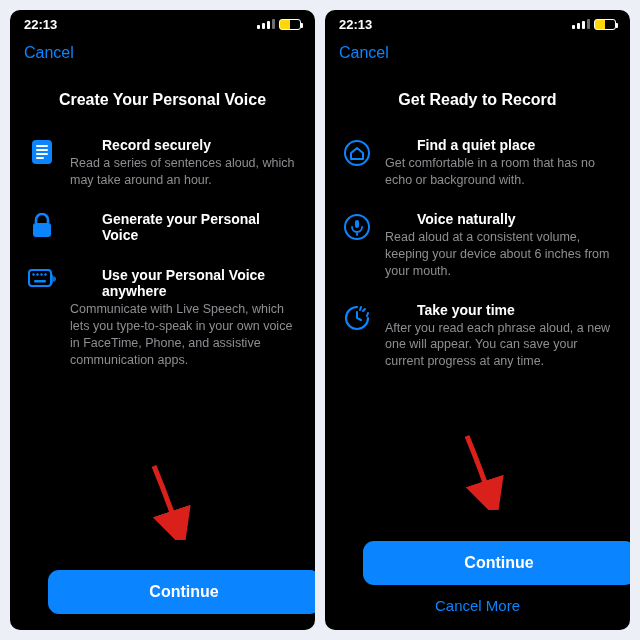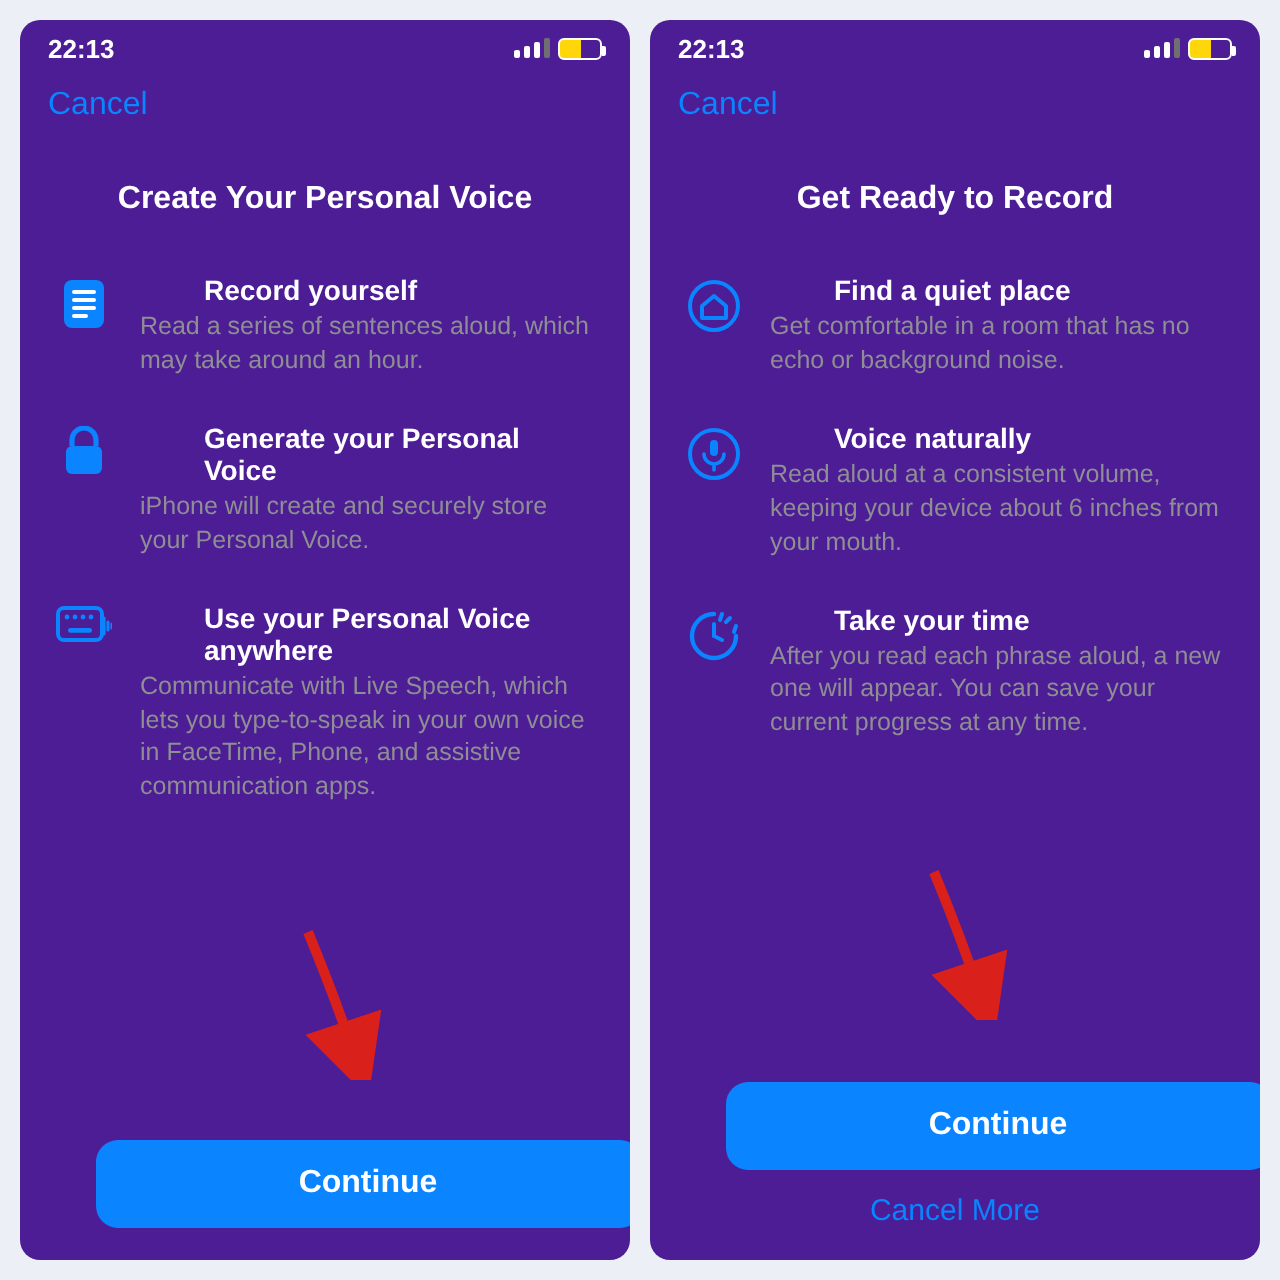--- a/index.html
+++ b/index.html
@@ -1,20 +1,20 @@
 <!DOCTYPE html>
 <html><head>
 <meta charset="utf-8">
 <style>
   * { margin: 0; padding: 0; box-sizing: border-box; }
   html, body { width: 640px; height: 640px; background: #eceff5; font-family: -apple-system, BlinkMacSystemFont, "Helvetica Neue", Arial, sans-serif; }
   .wrap { display: flex; gap: 10px; padding: 10px; width: 640px; height: 640px; }
   .phone {
     flex: 1 1 50%;
-    background: #4c1d95;
+    background: #000000;
     border-radius: 10px;
     position: relative;
     overflow: hidden;
     display: flex;
     flex-direction: column;
     color: #fff;
   }
   .statusbar {
     height: 28px;
     display: flex;
@@ -88,35 +88,34 @@
         <div class="icon-col">
           <svg width="24" height="26" viewBox="0 0 24 26">
               <rect x="2" y="1" width="20" height="24" rx="4" fill="#0a84ff"></rect>
               <rect x="6" y="6" width="12" height="2" rx="1" fill="#fff"></rect>
               <rect x="6" y="10" width="12" height="2" rx="1" fill="#fff"></rect>
               <rect x="6" y="14" width="12" height="2" rx="1" fill="#fff"></rect>
               <rect x="6" y="18" width="8" height="2" rx="1" fill="#fff"></rect>
             </svg>
         </div>
         <div class="text">
-          <div class="label">Record yourself</div>
+          <div class="label">Record securely</div>
           <div class="desc">Read a series of sentences aloud, which may take around an hour.</div>
         </div>
       </div>
 
       <div class="item">
         <div class="icon-col">
           <svg width="22" height="26" viewBox="0 0 22 26">
               <path d="M5 10V7a6 6 0 0 1 12 0v3" fill="none" stroke="#0a84ff" stroke-width="2.6"></path>
               <rect x="2" y="10" width="18" height="14" rx="3" fill="#0a84ff"></rect>
             </svg>
         </div>
         <div class="text">
           <div class="label">Generate your Personal Voice</div>
-          <div class="desc">iPhone will create and securely store your Personal Voice.</div>
         </div>
       </div>
 
       <div class="item">
         <div class="icon-col">
           <svg width="28" height="20" viewBox="0 0 28 20">
               <rect x="1" y="1" width="22" height="16" rx="3" fill="none" stroke="#0a84ff" stroke-width="2"></rect>
               <circle cx="5.5" cy="5.5" r="1.2" fill="#0a84ff"></circle>
               <circle cx="9.5" cy="5.5" r="1.2" fill="#0a84ff"></circle>
               <circle cx="13.5" cy="5.5" r="1.2" fill="#0a84ff"></circle>
@@ -167,21 +166,21 @@
     <div class="items">
       <div class="item">
         <div class="icon-col outline">
           <svg width="28" height="28" viewBox="0 0 28 28">
               <circle cx="14" cy="14" r="12" fill="none" stroke="#0a84ff" stroke-width="2"></circle>
               <path d="M8 14l6-5 6 5v6h-12z" fill="none" stroke="#0a84ff" stroke-width="2" stroke-linejoin="round"></path>
             </svg>
         </div>
         <div class="text">
           <div class="label">Find a quiet place</div>
-          <div class="desc">Get comfortable in a room that has no echo or background noise.</div>
+          <div class="desc">Get comfortable in a room that has no echo or background with.</div>
         </div>
       </div>
 
       <div class="item">
         <div class="icon-col outline">
           <svg width="28" height="28" viewBox="0 0 28 28">
               <circle cx="14" cy="14" r="12" fill="none" stroke="#0a84ff" stroke-width="2"></circle>
               <rect x="12" y="7" width="4" height="8" rx="2" fill="#0a84ff"></rect>
               <path d="M9 14a5 5 0 0 0 10 0M14 19v3" stroke="#0a84ff" stroke-width="1.8" fill="none" stroke-linecap="round"></path>
             </svg>

